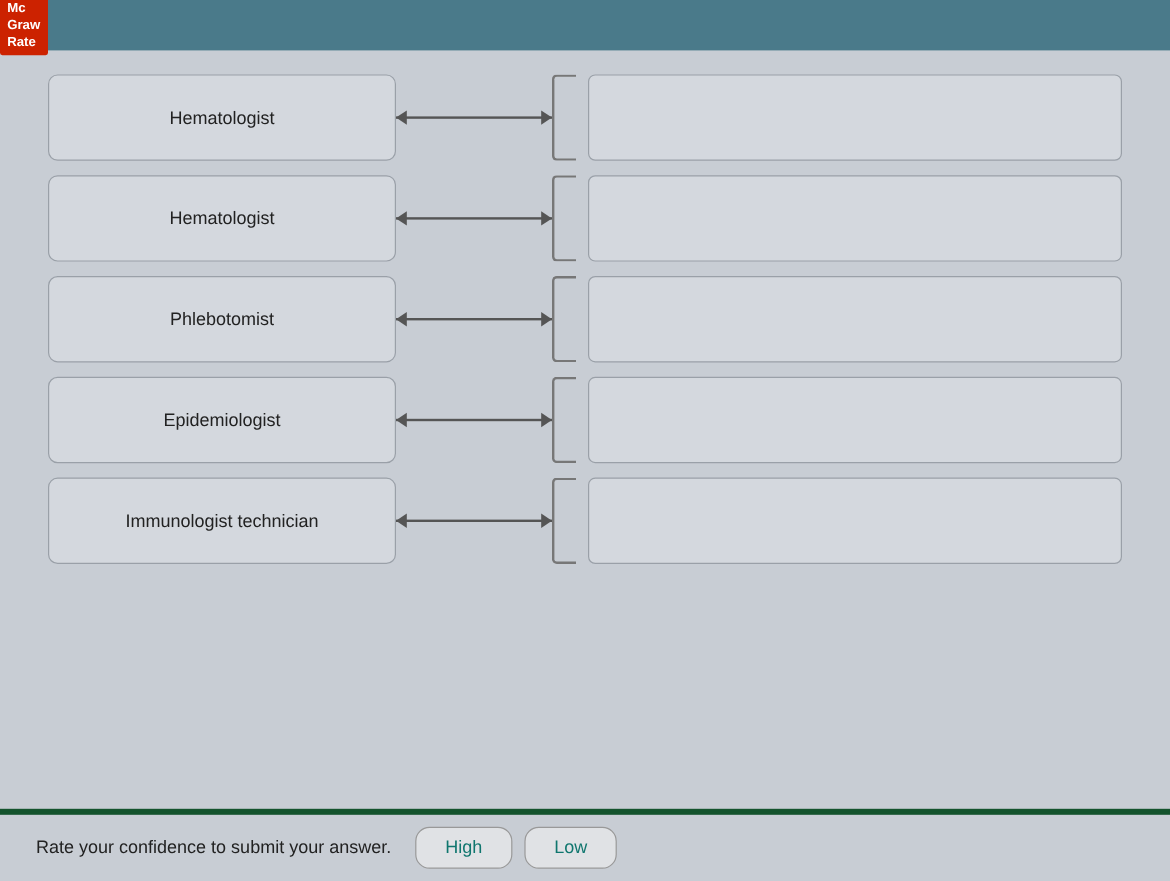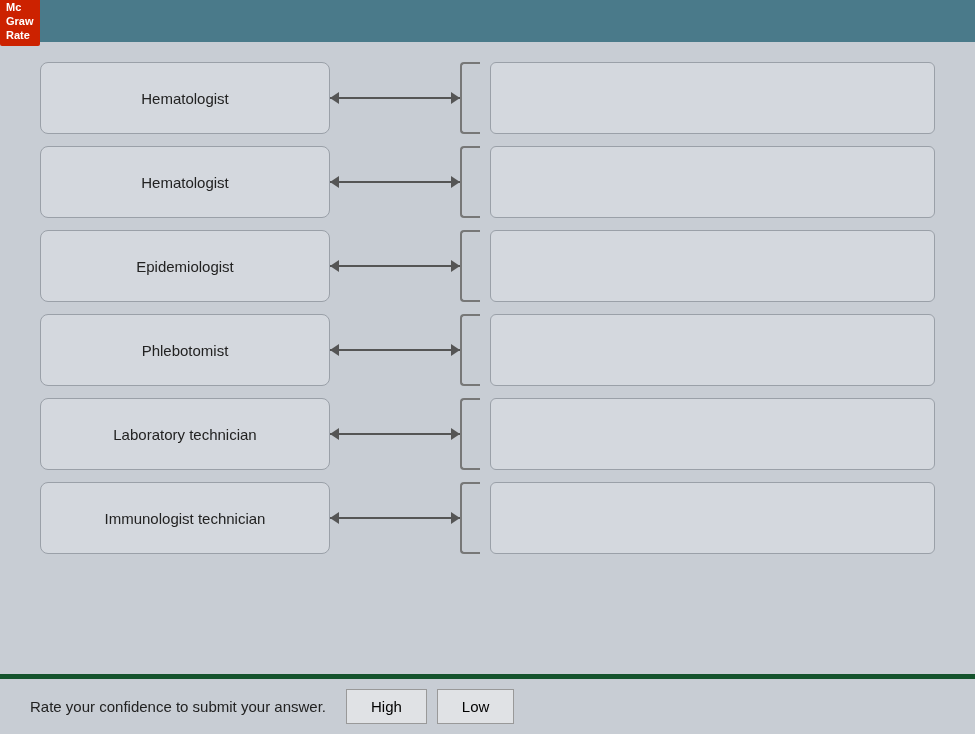--- a/index.html
+++ b/index.html
@@ -146,25 +146,25 @@
       margin-right: 20px;
     }
 
     .confidence-buttons {
       display: flex;
       gap: 10px;
     }
 
     .conf-btn {
       padding: 8px 24px;
-      border-radius: 0;
+      border-radius: 12px;
       border: 1.5px solid #999;
       background-color: #e0e2e5;
       font-size: 15px;
-      color: #000000;
+      color: #0f766e;
       cursor: pointer;
       font-family: Arial, sans-serif;
     }
   </style>
 </head>
 <body>
 
 <div class="header">
   <div class="logo">
     <span>Mc</span><br>
@@ -196,56 +196,44 @@
       <div class="arrow-line"></div>
     </div>
     <div class="brace-container">
       <div class="brace"></div>
     </div>
     <div class="right-box"></div>
   </div>
 
   <div class="matching-row">
     <div class="left-box">
+      <span>Phlebotomist</span>
+    </div>
+    <div class="connector">
+      <div class="arrow-line"></div>
+    </div>
+    <div class="brace-container">
+      <div class="brace"></div>
+    </div>
+    <div class="right-box"></div>
+  </div>
+
+  <div class="matching-row">
+    <div class="left-box">
       <span>Epidemiologist</span>
     </div>
     <div class="connector">
       <div class="arrow-line"></div>
     </div>
     <div class="brace-container">
       <div class="brace"></div>
     </div>
     <div class="right-box"></div>
   </div>
 
-  <div class="matching-row">
-    <div class="left-box">
-      <span>Phlebotomist</span>
-    </div>
-    <div class="connector">
-      <div class="arrow-line"></div>
-    </div>
-    <div class="brace-container">
-      <div class="brace"></div>
-    </div>
-    <div class="right-box"></div>
-  </div>
-
-  <div class="matching-row">
-    <div class="left-box">
-      <span>Laboratory technician</span>
-    </div>
-    <div class="connector">
-      <div class="arrow-line"></div>
-    </div>
-    <div class="brace-container">
-      <div class="brace"></div>
-    </div>
-    <div class="right-box"></div>
-  </div>
 
   <div class="matching-row">
     <div class="left-box">
       <span>Immunologist technician</span>
     </div>
     <div class="connector">
       <div class="arrow-line"></div>
     </div>
     <div class="brace-container">
       <div class="brace"></div>

